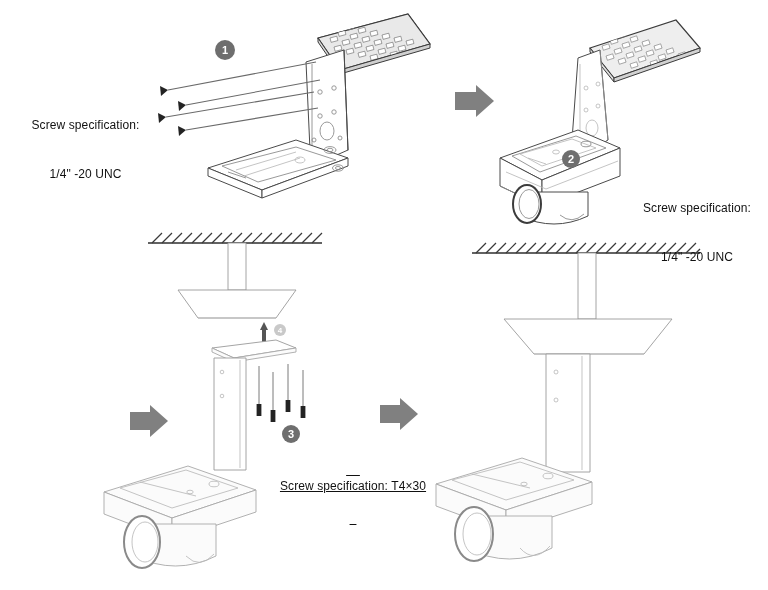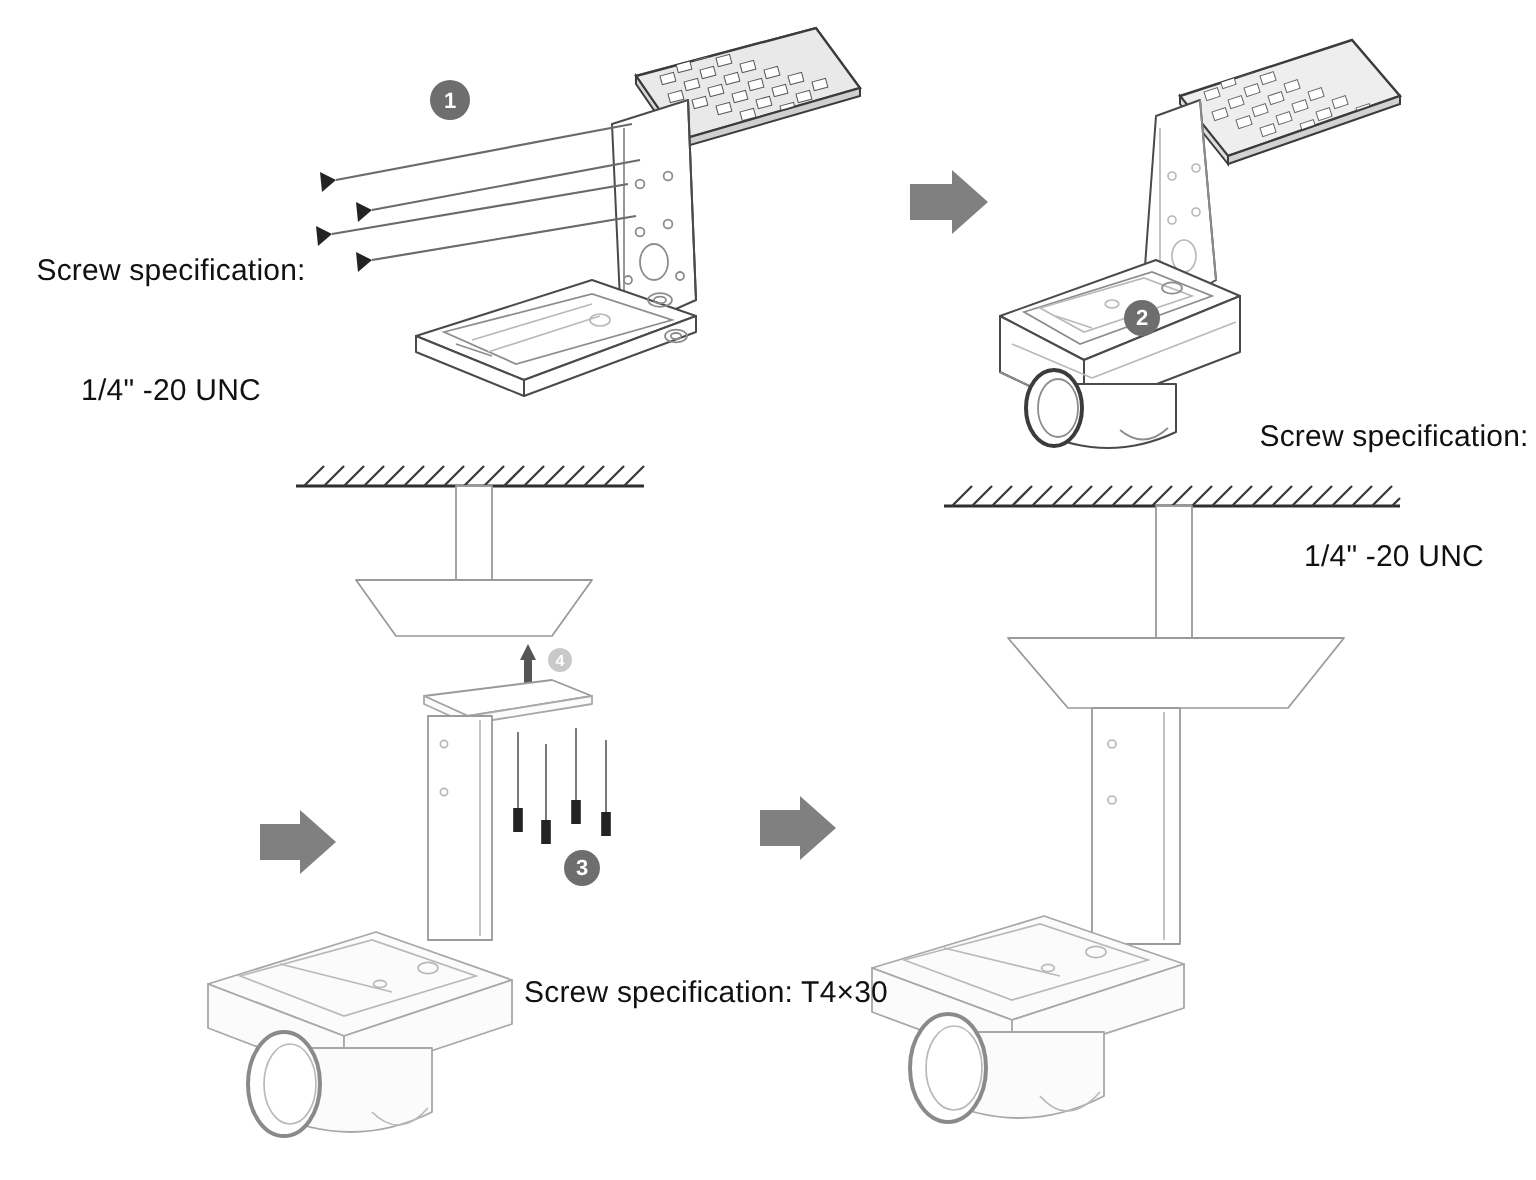--- a/index.html
+++ b/index.html
@@ -4,21 +4,21 @@
 <title>Installation Diagram</title>
 <style>
   html,body{margin:0;padding:0;background:#ffffff;}
   body{
     width:768px;height:590px;position:relative;overflow:hidden;
     font-family:"Liberation Sans","DejaVu Sans",sans-serif;
     color:#1a1a1a;
   }
   #diagram-root{position:absolute;left:0;top:0;width:768px;height:590px;}
   .label{
-    position:absolute;font-size:15px;line-height:1.35;
+    position:absolute;font-size:12px;line-height:1.35;
     color:#111;text-align:center;white-space:pre;letter-spacing:.1px;
   }
   svg{display:block;}
   .stroke{fill:none;stroke:#4a4a4a;stroke-width:1;
     stroke-linejoin:round;stroke-linecap:round;}
   .stroke-lite{fill:none;stroke:#8d8d8d;stroke-width:.9;}
   .stroke-faint{fill:none;stroke:#b9b9b9;stroke-width:.85;}
   .fill-white{fill:#ffffff;stroke:#4a4a4a;stroke-width:1;
     stroke-linejoin:round;}
   .fill-white-lite{fill:#ffffff;stroke:#9a9a9a;stroke-width:.9;
@@ -406,17 +406,17 @@
   <div class="label" style="left:8px;top:85px;width:155px;">
     <div>Screw specification:</div>
     <div>1/4" -20 UNC</div>
   </div>
 
   <div class="label" style="left:626px;top:168px;width:142px;">
     <div>Screw specification:</div>
     <div>1/4" -20 UNC</div>
   </div>
 
-  <div class="label" style="left:258px;top:446px;width:190px;">
+  <div class="label" style="left:258px;top:446px;width:190px;text-decoration:underline;">
     <div>Screw specification: T4×30</div>
   </div>
 
 </div>
 
 </body></html>

